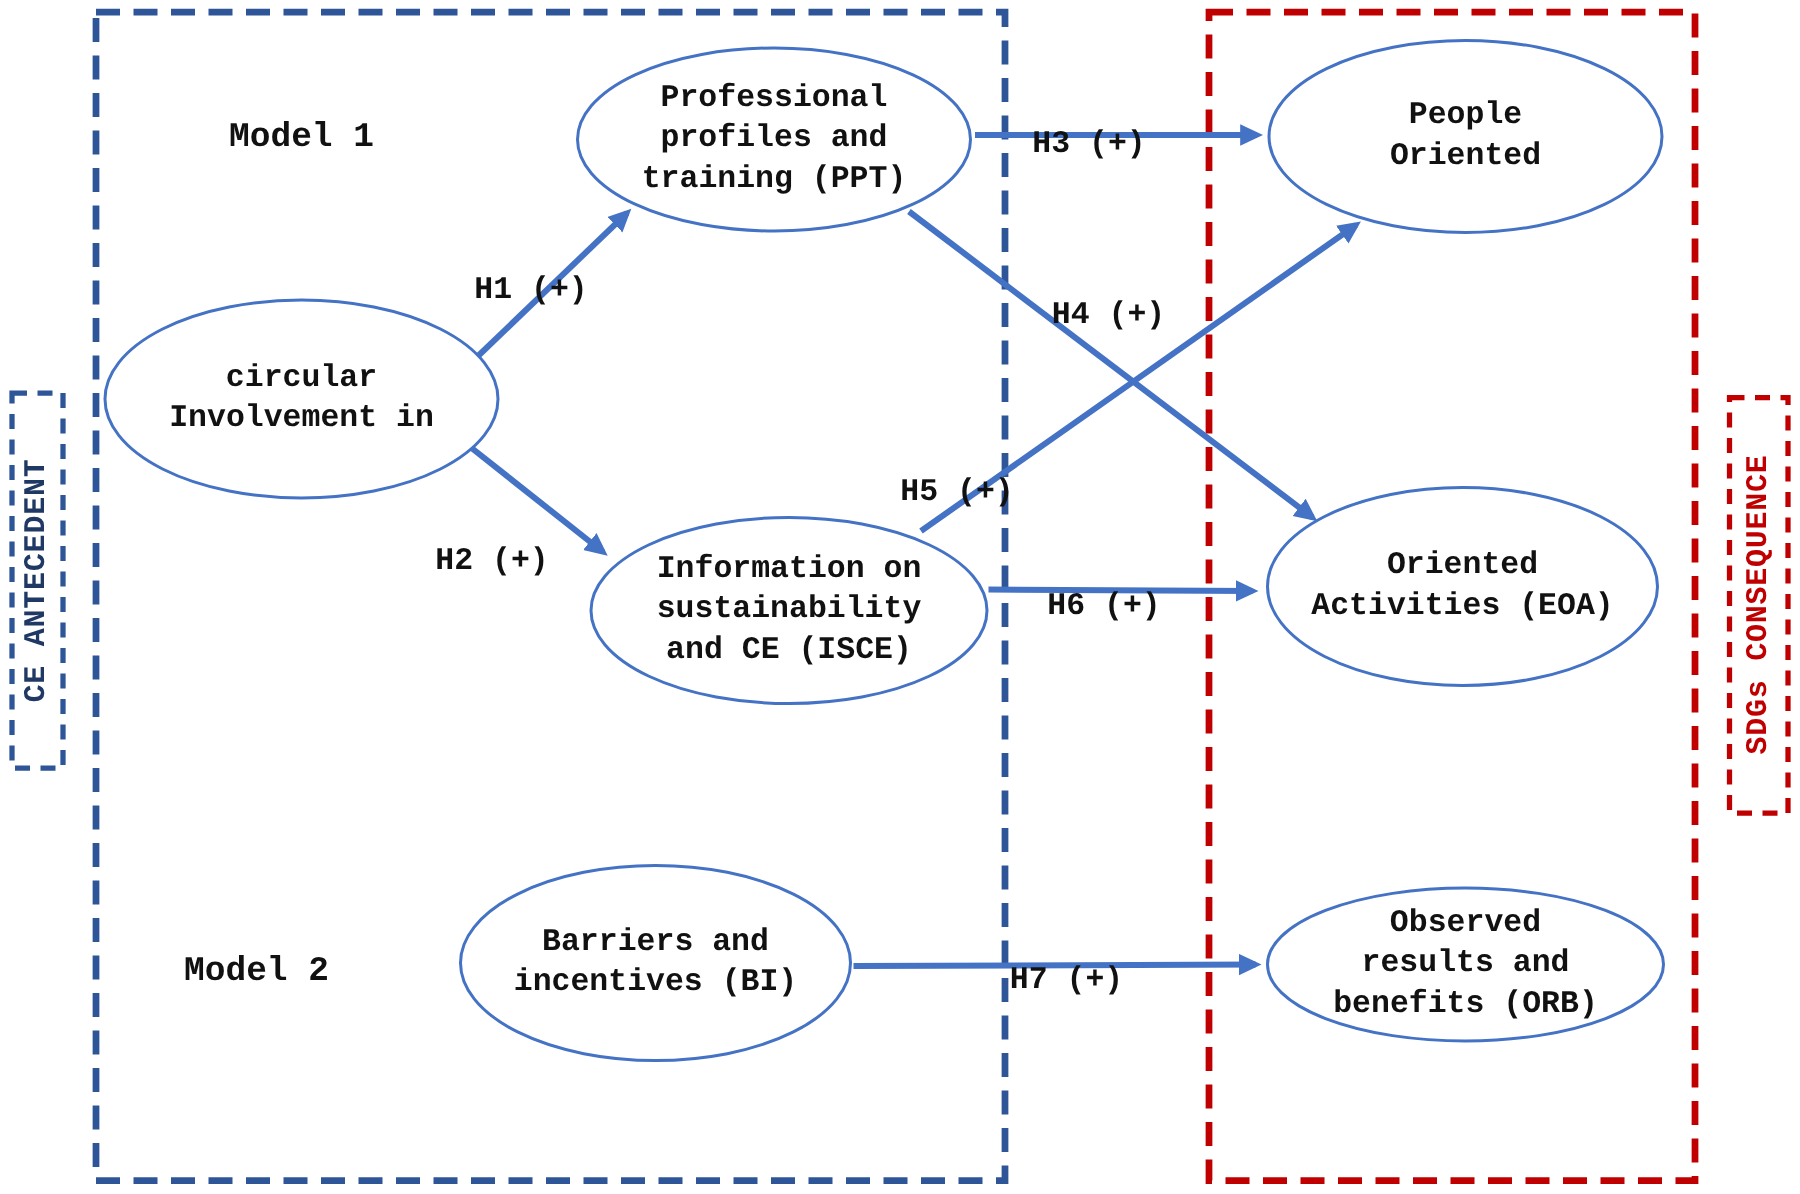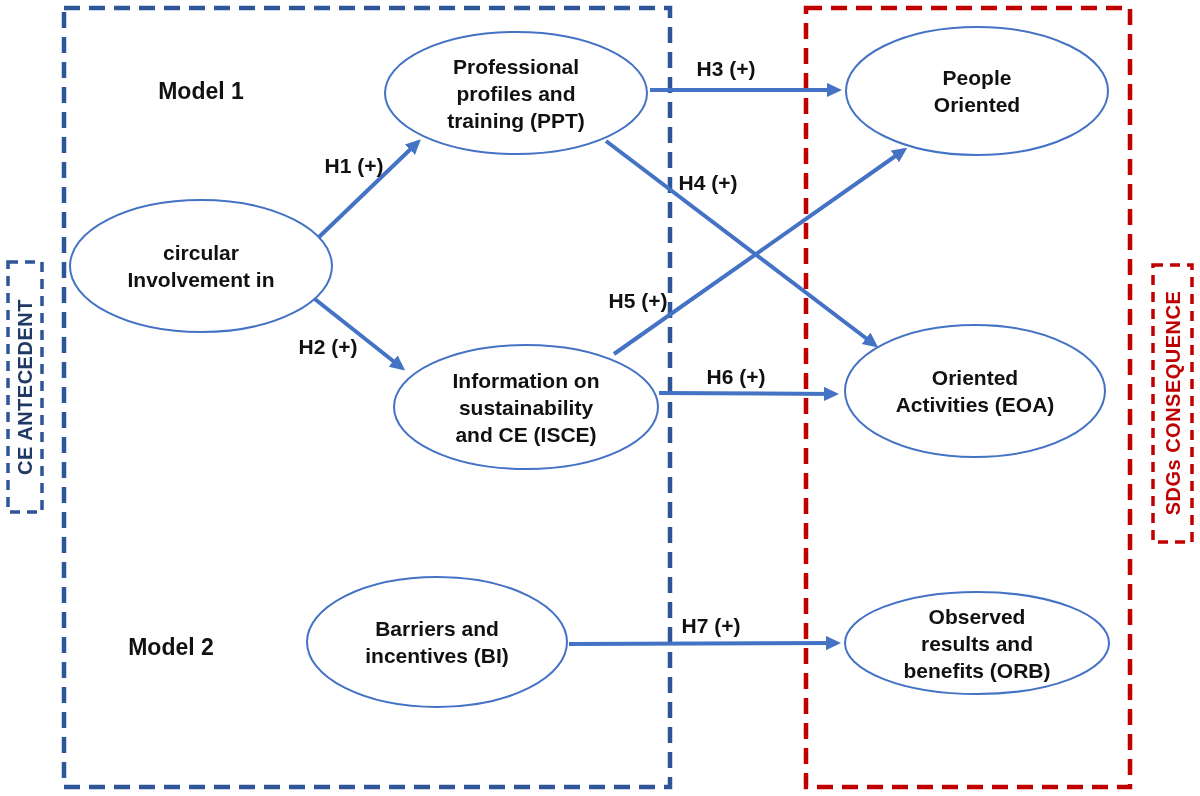--- a/index.html
+++ b/index.html
@@ -9,34 +9,34 @@
     --box-red:#C00000;
     --text-navy:#1F3864;
     --text-red:#C00000;
     --ink:#111111;
   }
   html,body{margin:0;padding:0;background:#ffffff;}
   .stage{
     position:relative;
     width:1200px;height:796px;
     background:#ffffff;
-    font-family:Liberation Sans, sans-serif;
+    font-family:Liberation Mono, monospace;
     overflow:hidden;
   }
   .stage svg{position:absolute;left:0;top:0;}
   .lbl{
     position:absolute;
     transform:translate(-50%,-50%);
     text-align:center;
     color:var(--ink);
     font-weight:bold;
     white-space:nowrap;
   }
   .node-label{font-size:21px;line-height:27px;}
-  .edge-label{font-size:21px;}
+  .edge-label{font-size:21px;margin-top:28px;}
   .model-label{font-size:23px;}
   .side-label{
     font-size:20px;
     letter-spacing:0.5px;
   }
   .side-label.blue{color:var(--text-navy);}
   .side-label.red{color:var(--text-red);}
   .rot{transform:translate(-50%,-50%) rotate(-90deg);}
   .node-ellipse{fill:#ffffff;stroke:var(--node-stroke);stroke-width:2;}
   .edge-line{stroke:var(--arrow-blue);stroke-width:4;fill:none;}
@@ -109,21 +109,21 @@
   </div>
   <div class="lbl node-label" style="left:977px;top:643px">
     <div>Observed</div>
     <div>results and</div>
     <div>benefits (ORB)</div>
   </div>
 
   <div class="lbl edge-label" style="left:354px;top:166px">H1 (+)</div>
   <div class="lbl edge-label" style="left:328px;top:347px">H2 (+)</div>
   <div class="lbl edge-label" style="left:726px;top:69px">H3 (+)</div>
-  <div class="lbl edge-label" style="left:708px;top:183px">H4 (+)</div>
+  <div class="lbl edge-label" style="left:739px;top:183px">H4 (+)</div>
   <div class="lbl edge-label" style="left:638px;top:301px">H5 (+)</div>
   <div class="lbl edge-label" style="left:736px;top:377px">H6 (+)</div>
   <div class="lbl edge-label" style="left:711px;top:626px">H7 (+)</div>
 
   <div class="lbl model-label" style="left:201px;top:91px">Model 1</div>
   <div class="lbl model-label" style="left:171px;top:647px">Model 2</div>
 
   <div class="lbl side-label blue rot" style="left:25px;top:387px">CE ANTECEDENT</div>
   <div class="lbl side-label red rot" style="left:1173px;top:403px">SDGs CONSEQUENCE</div>
 

